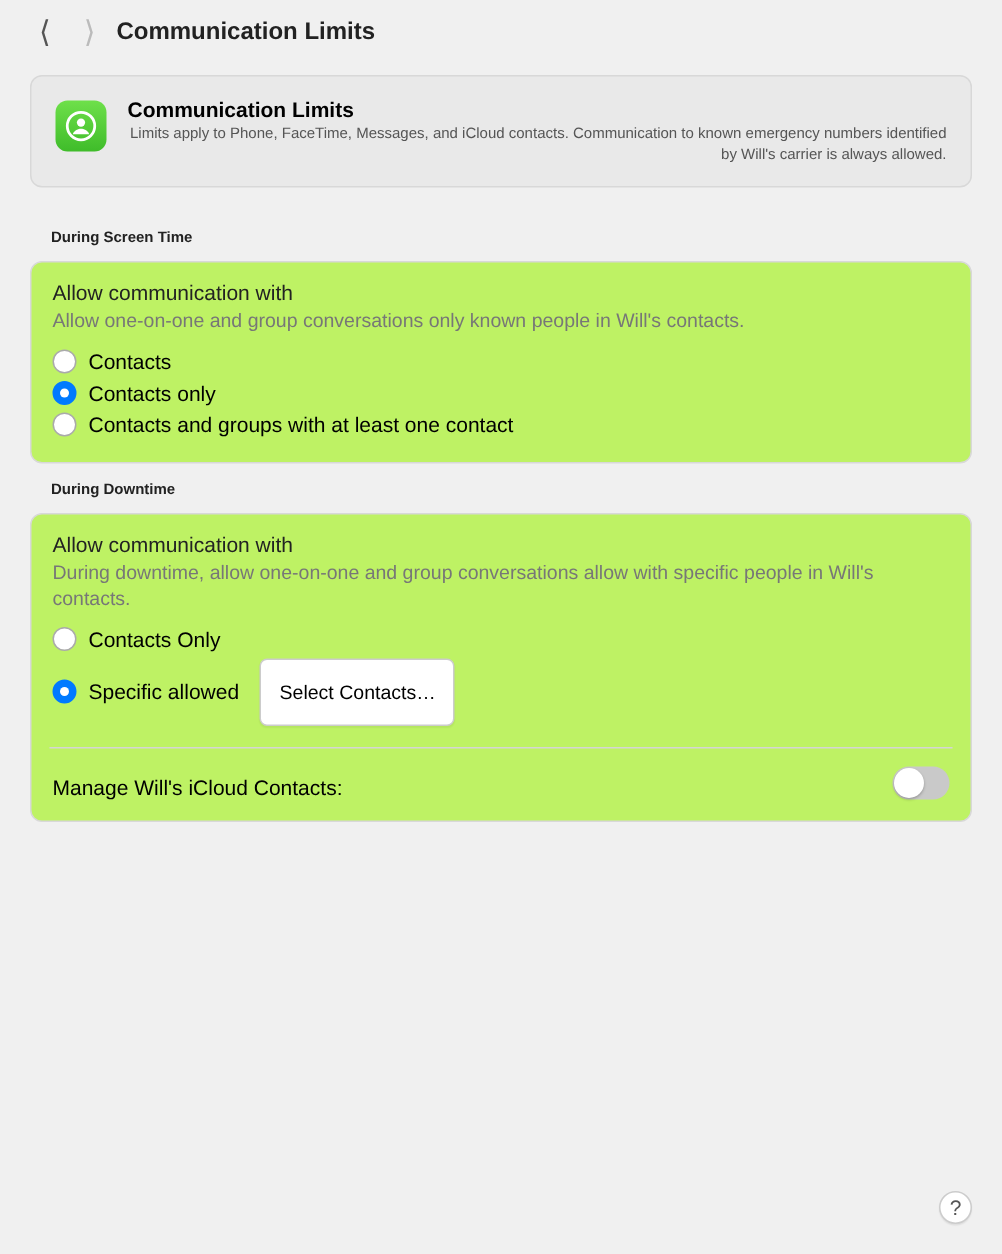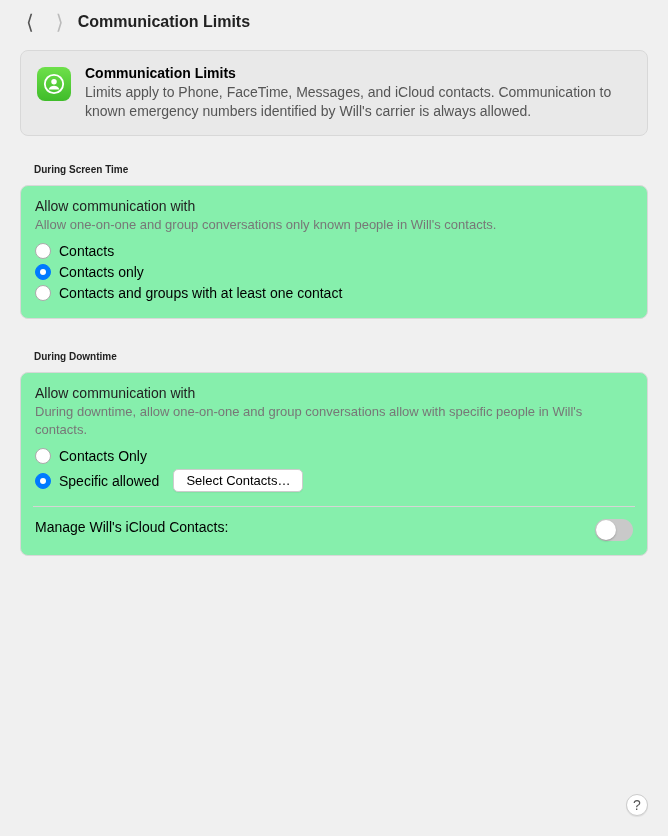--- a/index.html
+++ b/index.html
@@ -66,36 +66,37 @@
       flex-shrink: 0;
       margin-top: 2px;
     }
     .app-icon svg { width: 22px; height: 22px; }
     .info-text .info-title {
       font-size: 14px;
       font-weight: 600;
       margin-bottom: 2px;
     }
     .info-text .info-desc {
-      font-size: 14px;
+      font-size: 10px;
       color: #555;
       line-height: 1.35;
+      text-align: right;
     }
     .section-title {
       font-size: 10px;
       font-weight: 700;
       margin: 0 0 10px 14px;
       color: #222;
     }
     .panel {
-      background: #86efac;
+      background: #bef264;
       border: 1px solid #d8d8d8;
       border-radius: 8px;
       padding: 12px 14px;
-      margin-bottom: 32px;
+      margin-bottom: 12px;
     }
     .panel .sub-title {
       font-size: 14px;
       font-weight: 400;
       color: #222;
       margin-bottom: 2px;
     }
     .panel .sub-desc {
       font-size: 13px;
       color: #777;
@@ -131,34 +132,34 @@
       background: #fff;
       border-radius: 50%;
       top: 50%;
       left: 50%;
       transform: translate(-50%, -50%);
     }
     .pill-button {
       background: #fff;
       border: 1px solid #ccc;
       border-radius: 5px;
-      padding: 3px 12px;
+      padding: 14px 12px;
       font-size: 13px;
       cursor: pointer;
       box-shadow: 0 1px 1px rgba(0,0,0,0.05);
       margin-left: 6px;
     }
     .divider {
       border: none;
       border-top: 1px solid #d5d5d5;
       margin: 14px -2px 10px -2px;
     }
     .toggle-row {
       display: flex;
-      align-items: flex-start;
+      align-items: flex-end;
       justify-content: space-between;
       font-size: 14px;
       padding: 2px 0;
       gap: 37px;
     }
     .toggle {
       width: 38px;
       height: 22px;
       background: #c9c9c9;
       border-radius: 11px;

